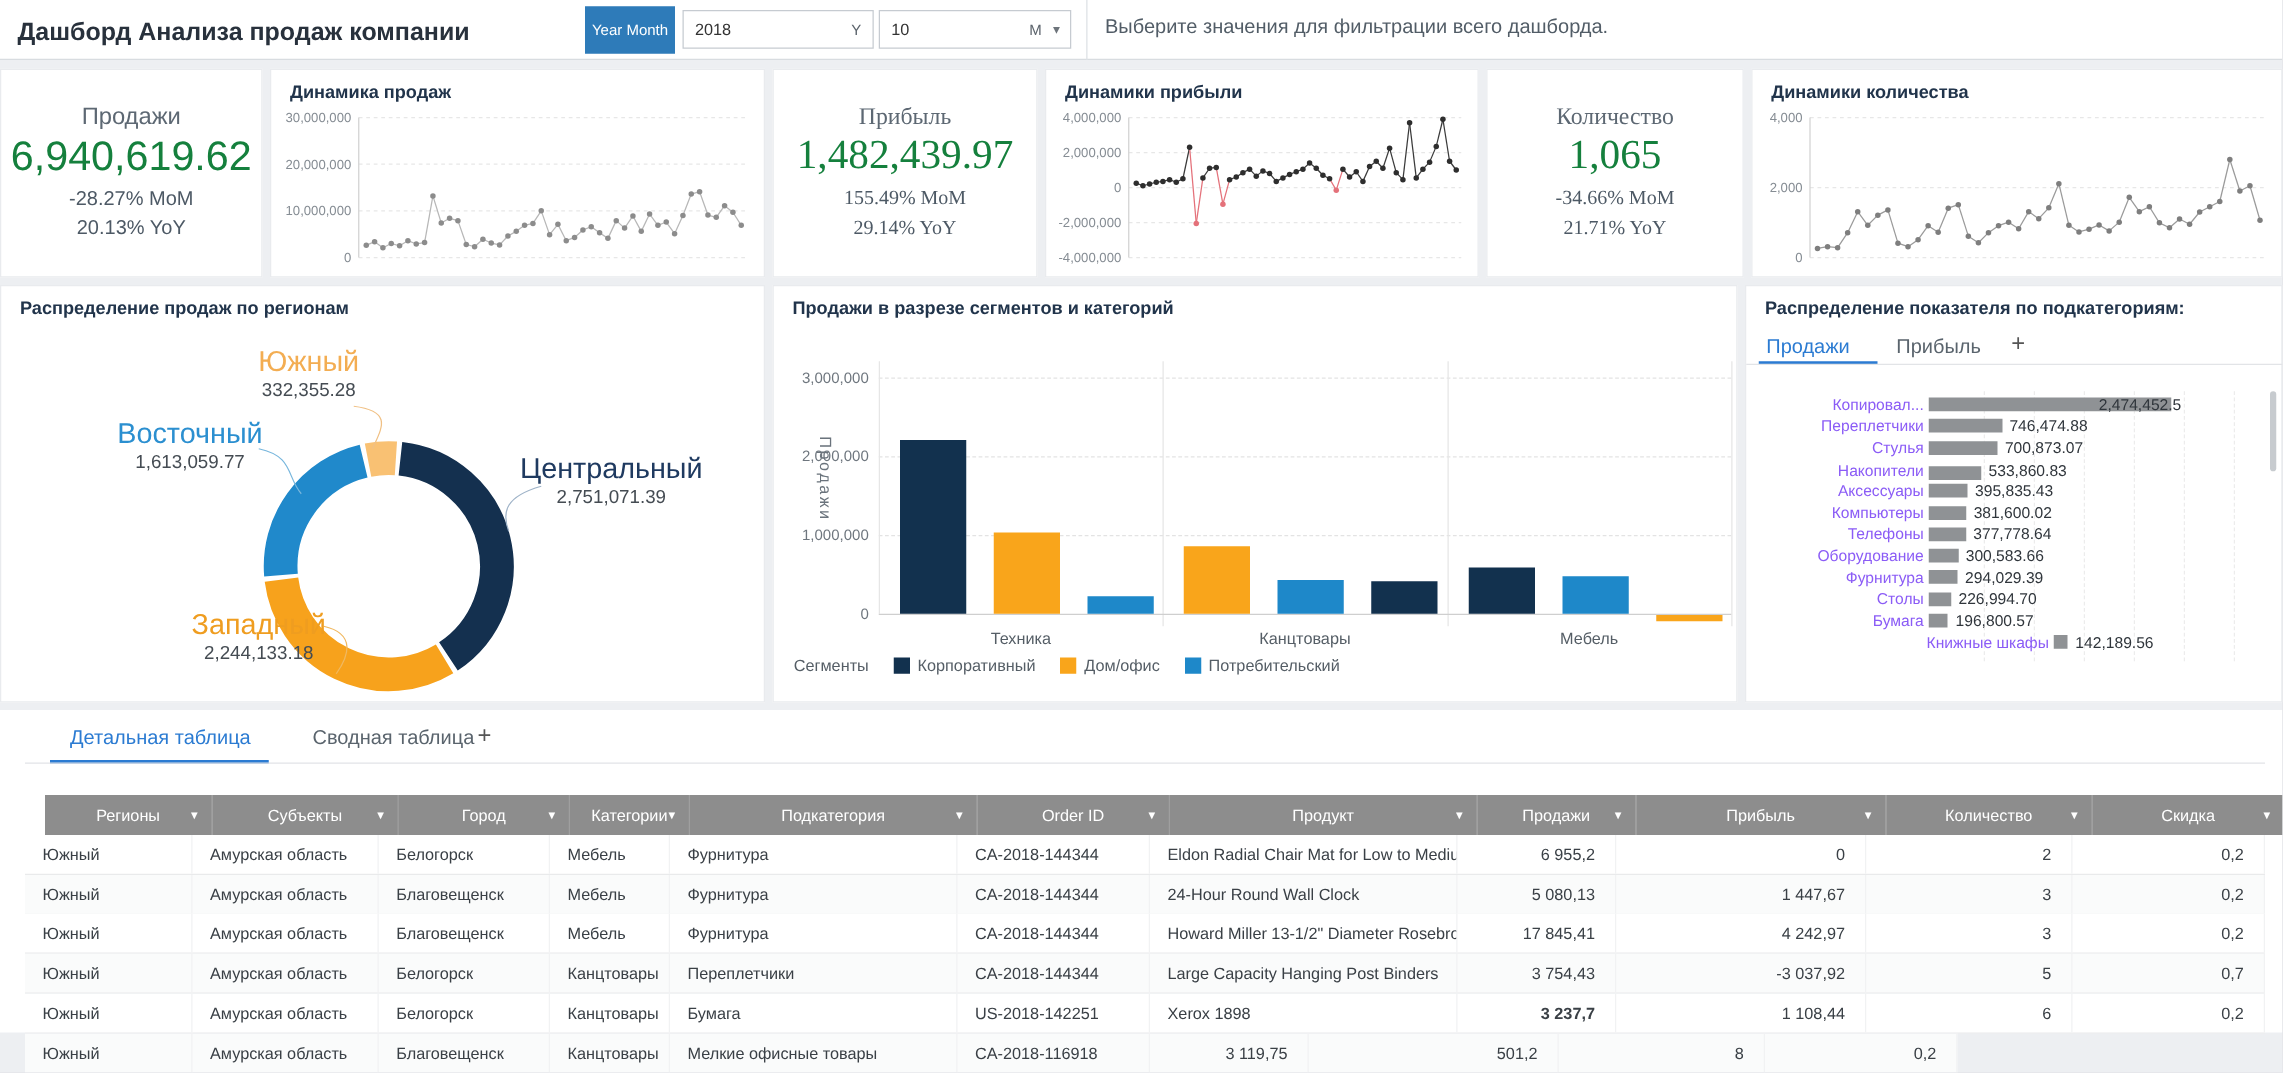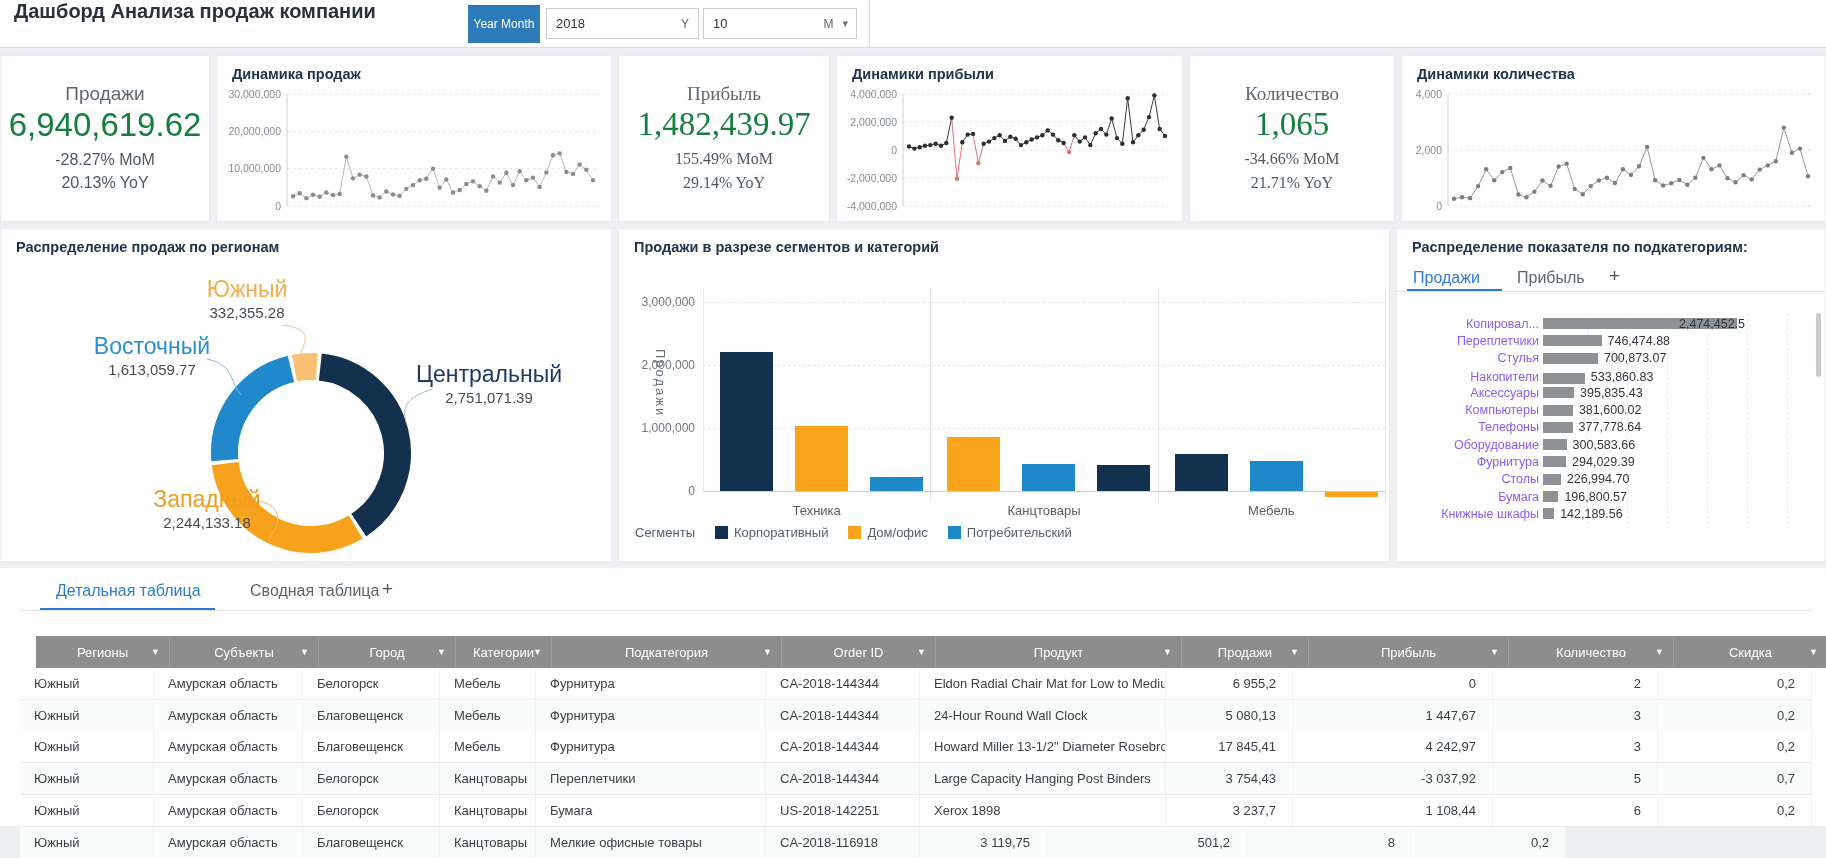--- a/index.html
+++ b/index.html
@@ -1,21 +1,21 @@
 <!DOCTYPE html>
 <html><head>
 <meta charset="utf-8">
 <style>
   html,body{margin:0;padding:0;background:#dfe2e6;}
   .page{position:relative;width:1826px;height:858px;background:#edeff2;
         font-family:"Liberation Sans",sans-serif;overflow:hidden;}
   .panel{position:absolute;background:#fff;border:1px solid #e9ebee;box-sizing:border-box;}
   
   .topbar{left:0;top:0;width:1826px;height:48px;border:none;border-bottom:1px solid #d8dce0;}
-  .title{position:absolute;left:14px;top:0;font-size:20px;font-weight:bold;color:#28313c;}
+  .title{position:absolute;left:14px;top:15px;font-size:20px;font-weight:bold;color:#28313c;}
   .fbtn{position:absolute;left:468px;top:5px;width:72px;height:38px;background:#2e7bb9;color:#fff;
         font-size:12px;display:flex;align-items:center;justify-content:center;text-align:center;cursor:pointer;}
   .fbox{position:absolute;top:8px;height:31px;border:1px solid #c6cbd1;background:#fff;display:flex;
         align-items:center;box-sizing:border-box;font-size:13px;color:#333;}
   .fbox .v{padding-left:9px;flex:1;}
   .fbox .u{color:#5c646c;font-size:12px;padding-right:9px;}
   .fbox .chev{color:#6d747b;font-size:11px;padding-right:8px;}
   .vsep{position:absolute;left:869px;top:0;width:0;height:48px;border-left:1px solid #dde1e5;}
   .hint{position:absolute;left:884px;top:13px;font-size:16px;color:#525d67;}
   
@@ -78,20 +78,21 @@
     <div class="fbox" style="left:546px;width:153px;">
       <span class="v">2018</span>
       <span class="u">Y</span>
     </div>
     <div class="fbox" style="left:703px;width:154px;">
       <span class="v">10</span>
       <span class="u">M</span>
       <span class="chev">▾</span>
     </div>
     <div class="vsep"></div>
+    <div class="hint">Выберите значения для фильтрации всего дашборда.</div>
   </div>
 
   <div class="panel kpi" style="left:0;top:55px;width:210px;height:167px;">
     <div class="lbl">Продажи</div>
     <div class="val">6,940,619.62</div>
     <div class="sub">
         <div>-28.27% MoM</div>
         <div>20.13% YoY</div>
       </div>
   </div>
@@ -565,21 +566,21 @@
         <div class="hrow" style="left: 36px; top: 241.7px; width: 390px;">
           <div class="hlab">Столы</div>
           <div class="hbar" style="width: 17.7967px; background: rgb(143, 146, 149);"></div>
           <div class="hval">226,994.70</div>
         </div>
         <div class="hrow" style="left: 36px; top: 259px; width: 390px;">
           <div class="hlab">Бумага</div>
           <div class="hbar" style="width: 15.4294px; background: rgb(143, 146, 149);"></div>
           <div class="hval">196,800.57</div>
         </div>
-        <div class="hrow" style="left: 36px; top: 276.3px; width: 390px;">
+        <div class="hrow" style="left: 36px; top: 276.3px; width: 390px; justify-content: center;">
           <div class="hlab">Книжные шкафы</div>
           <div class="hbar" style="width: 11.1478px; background: rgb(143, 146, 149);"></div>
           <div class="hval">142,189.56</div>
         </div>
       </div>
     <div class="sbar" style="left:419px;top:84px;height:64px;"></div>
   </div>
 
   <div class="panel bottom">
     <div class="tab active" style="position:absolute;left:56px;top:14px;">Детальная таблица</div>
@@ -687,21 +688,21 @@
           <div class="td num" style="width: 154px;">0,7</div>
         </div>
         <div class="tr" style="top: 226.8px; background: rgb(255, 255, 255);">
           <div class="td" style="width: 134px;">Южный</div>
           <div class="td" style="width: 149px;">Амурская область</div>
           <div class="td" style="width: 137px;">Белогорск</div>
           <div class="td" style="width: 96px;">Канцтовары</div>
           <div class="td" style="width: 230px;">Бумага</div>
           <div class="td" style="width: 154px;">US-2018-142251</div>
           <div class="td" style="width: 246px;">Xerox 1898</div>
-          <div class="td num" style="width: 127px;">3 237,7</div>
+          <div class="td num" style="width: 127px; font-weight: bold;">3 237,7</div>
           <div class="td num" style="width: 200px;">1 108,44</div>
           <div class="td num" style="width: 165px;">6</div>
           <div class="td num" style="width: 154px;">0,2</div>
         </div>
         <div class="tr" style="top: 258.5px; background: rgb(250, 251, 251);">
           <div class="td" style="width: 134px;">Южный</div>
           <div class="td" style="width: 149px;">Амурская область</div>
           <div class="td" style="width: 137px;">Благовещенск</div>
           <div class="td" style="width: 96px;">Канцтовары</div>
           <div class="td" style="width: 230px;">Мелкие офисные товары</div>

